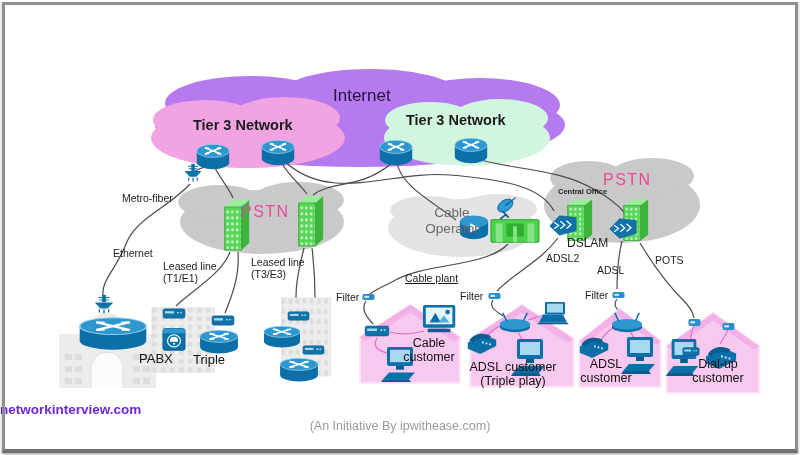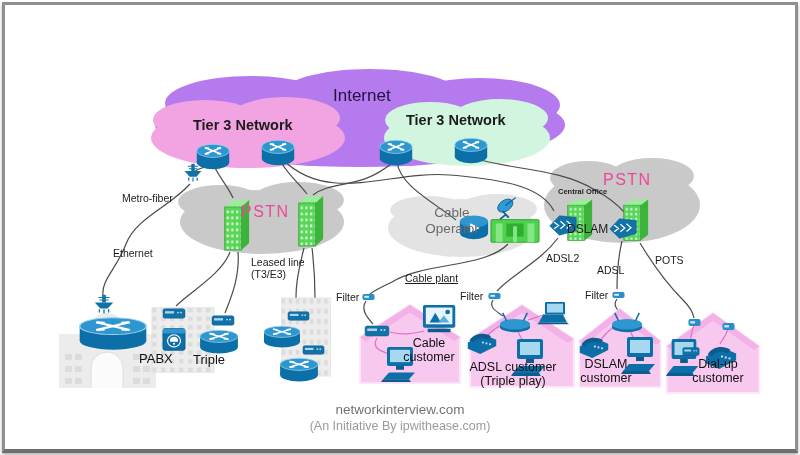--- a/index.html
+++ b/index.html
@@ -12,22 +12,22 @@
   svg.diagram{position:absolute;left:0;top:0;z-index:5;}
   .lbl{position:absolute;z-index:20;color:#1c1c1c;font-size:10.5px;line-height:1.15;white-space:nowrap;}
   .lbl.wrap{white-space:normal;}
   .cloud-title{font-weight:bold;font-size:14.5px;}
   .pstn-title{color:#ec4899;font-size:16px;letter-spacing:1.5px;font-weight:500;}
   .cableop-title{color:#6a6a6a;font-size:13.5px;text-align:center;}
   .internet-title{color:#241040;font-size:17px;font-weight:500;}
   .cust{font-size:12.5px;text-align:center;color:#111;}
   .dev-lbl{font-size:13px;color:#111;}
   .tiny{font-size:7.5px;font-weight:bold;color:#222;}
-  .footer-site{position:absolute;left:0;top:402px;width:100%;text-align:center;z-index:20;
-    color:#737373;font-weight:normal;font-size:13.5px;}
+  .footer-site{position:absolute;left:0;top:402px;width:100%;text-align:left;z-index:20;
+    color:#6d28d9;font-weight:bold;font-size:13.5px;}
   .footer-sub{position:absolute;left:0;top:419px;width:100%;text-align:center;z-index:20;
     color:#9a9a9a;font-size:12.5px;}
 </style>
 </head>
 <body>
 
 <div class="stage">
   <div class="border-frame"></div>
 
 
@@ -313,35 +313,36 @@
 
   <div class="lbl internet-title" style="left:333px;top:86px;">Internet</div>
   <div class="lbl cloud-title" style="left:193px;top:117px;">Tier 3 Network</div>
   <div class="lbl cloud-title" style="left:406px;top:112px;">Tier 3 Network</div>
   <div class="lbl pstn-title" style="left:241px;top:203px;">PSTN</div>
   <div class="lbl cableop-title wrap" style="left:398px;top:205px;width:68px;margin-left:20px;">Cable Operator</div>
   <div class="lbl pstn-title" style="left:603px;top:171px;">PSTN</div>
 
   <div class="lbl" style="left:122px;top:192px;">Metro-fiber</div>
   <div class="lbl" style="left:113px;top:247px;">Ethernet</div>
+  <div class="lbl wrap" style="left:163px;top:260px;width:72px;">Leased line (T1/E1)</div>
   <div class="lbl wrap" style="left:251px;top:256px;width:70px;">Leased line (T3/E3)</div>
   <div class="lbl" style="left:405px;top:272px;text-decoration:underline;">Cable plant</div>
   <div class="lbl tiny" style="left:558px;top:188px;text-align:center;">Central Office</div>
-  <div class="lbl" style="left:567px;top:223px;font-size:12px;">DSLAM</div>
+  <div class="lbl" style="left:567px;top:237px;font-size:12px;">DSLAM</div>
   <div class="lbl" style="left:546px;top:252px;">ADSL2</div>
   <div class="lbl" style="left:597px;top:264px;">ADSL</div>
   <div class="lbl" style="left:655px;top:254px;">POTS</div>
 
   <div class="lbl" style="left:336px;top:291px;">Filter</div>
   <div class="lbl" style="left:460px;top:290px;">Filter</div>
   <div class="lbl" style="left:585px;top:289px;">Filter</div>
 
   <div class="lbl dev-lbl" style="left:139px;top:352px;text-align:right;">PABX</div>
   <div class="lbl dev-lbl" style="left:193px;top:353px;">Triple</div>
 
   <div class="lbl cust wrap" style="left:460px;top:360px;width:106px;">ADSL customer (Triple play)</div>
   <div class="lbl cust wrap" style="left:398px;top:336px;width:62px;">Cable customer</div>
-  <div class="lbl cust wrap" style="left:568px;top:357px;width:76px;">DSLAM customer</div>
+  <div class="lbl cust wrap" style="left:568px;top:357px;width:76px;">ADSL customer</div>
   <div class="lbl cust wrap" style="left:676px;top:357px;width:84px;">Dial-up customer</div>
 
   <div class="footer-site">networkinterview.com</div>
   <div class="footer-sub">(An Initiative By ipwithease.com)</div>
 </div>
 
 </body></html>

